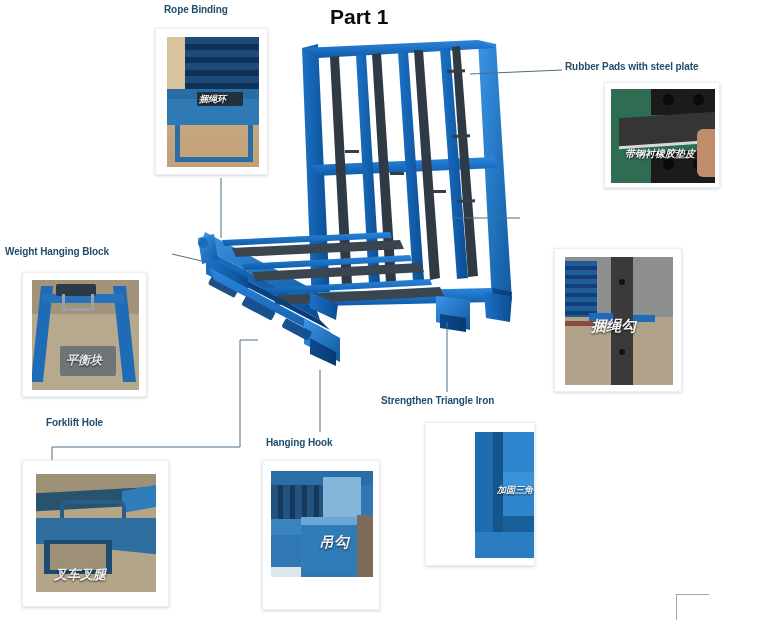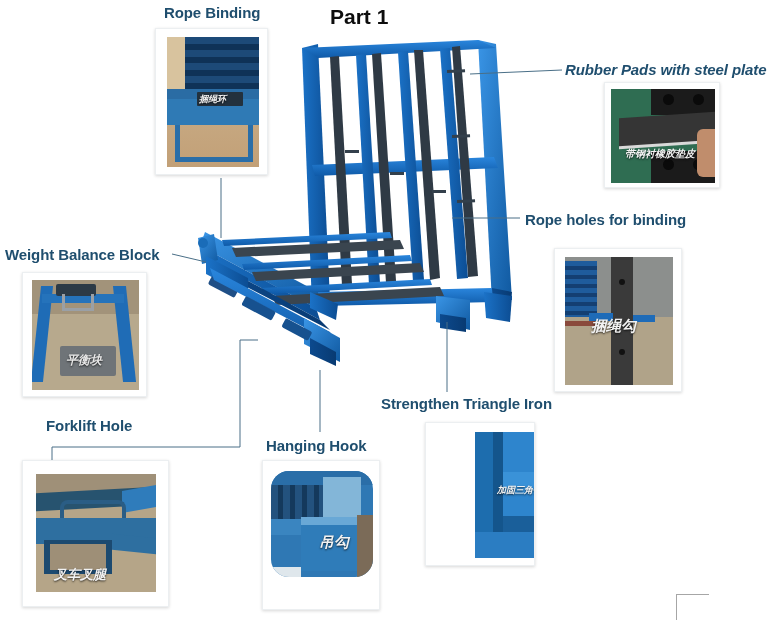--- a/index.html
+++ b/index.html
@@ -8,21 +8,21 @@
     font-family:"Liberation Sans","DejaVu Sans",sans-serif;
     background:#ffffff;
   }
   .canvas{position:absolute;inset:0;}
 
   
   .label{
     position:absolute;
     color:#1F4E6E;
     font-weight:bold;
-    font-size:15px;
+    font-size:10px;
     letter-spacing:-0.1px;
     white-space:nowrap;
     line-height:1;
   }
   .title-part{
     position:absolute;
     color:#0d0d0d;
     font-weight:bold;
     font-size:21px;
     white-space:nowrap;
@@ -172,25 +172,24 @@
       <line x1="320" y1="370" x2="320" y2="432"></line>
 
       <line x1="447" y1="322" x2="447" y2="392"></line>
     </g>
   </svg>
 
   <div class="title-part" style="left:330px;top:6px;">Part 1</div>
 
   <div class="label" style="left:164px;top:5px;">Rope Binding</div>
 
-  <div class="label" style="left:565px;top:62px;font-style:italic;">Rubber Pads with steel plate</div>
-
-  <div class="label" style="left:525px;top:212px;">Rope holes for binding</div>
-
-  <div class="label" style="left:5px;top:247px;">Weight Balance Block</div>
+  <div class="label" style="left:565px;top:62px;">Rubber Pads with steel plate</div>
+
+
+  <div class="label" style="left:5px;top:247px;">Weight Hanging Block</div>
 
   <div class="label" style="left:33px;top:418px;margin-left:13px;">Forklift Hole</div>
 
   <div class="label" style="left:266px;top:438px;">Hanging Hook</div>
 
   <div class="label" style="left:381px;top:396px;">Strengthen Triangle Iron</div>
 
   <div class="photo" style="left:155px;top:28px;width:113px;height:147px;">
     <div class="inner" style="left:11px;top:8px;width:92px;height:130px;
         background:linear-gradient(180deg,#2f5f8e 0%,#1d4f80 38%,#c9ad87 40%,#c2a077 100%);">
@@ -260,21 +259,21 @@
            border:4px solid #2a5d85;border-bottom:none;border-radius:8px 8px 0 0;"></div>
       <div style="position:absolute;left:0;top:44px;width:120px;height:26px;background:#2e6fa0;"></div>
       <div style="position:absolute;left:8px;top:66px;width:68px;height:34px;background:#1c4a70;"></div>
       <div style="position:absolute;left:14px;top:70px;width:56px;height:26px;background:#9e8f77;"></div>
       <div style="position:absolute;left:76px;top:62px;width:44px;height:16px;background:#2e6fa0;transform:skewY(6deg);"></div>
       <div class="cn" style="left:18px;top:92px;font-size:13px;">叉车叉腿</div>
     </div>
   </div>
 
   <div class="photo" style="left:262px;top:460px;width:118px;height:150px;">
-    <div class="inner" style="left:8px;top:10px;width:102px;height:106px;background:#2f78b4;border-radius:18px;">
+    <div class="inner" style="left:8px;top:10px;width:102px;height:106px;background:#2f78b4;">
       <div style="position:absolute;left:0;top:0;width:102px;height:14px;background:#2a6ea8;"></div>
       <div style="position:absolute;left:0;top:14px;width:56px;height:34px;
            background:repeating-linear-gradient(90deg,#23527e 0 7px,#14395c 7px 12px);"></div>
       <div style="position:absolute;left:52px;top:6px;width:38px;height:44px;background:#83b6d8;"></div>
       <div style="position:absolute;left:0;top:48px;width:58px;height:16px;background:#3a85c0;"></div>
       <div style="position:absolute;left:30px;top:46px;width:56px;height:54px;background:#2f7cb9;"></div>
       <div style="position:absolute;left:30px;top:46px;width:56px;height:8px;background:#69a8d6;"></div>
       <div style="position:absolute;left:86px;top:44px;width:16px;height:70px;background:#7b6b58;"></div>
       <div style="position:absolute;left:0;top:96px;width:30px;height:34px;background:#dfe7ec;"></div>
       <div style="position:absolute;left:0;top:108px;width:102px;height:22px;background:#2a6ea8;"></div>

